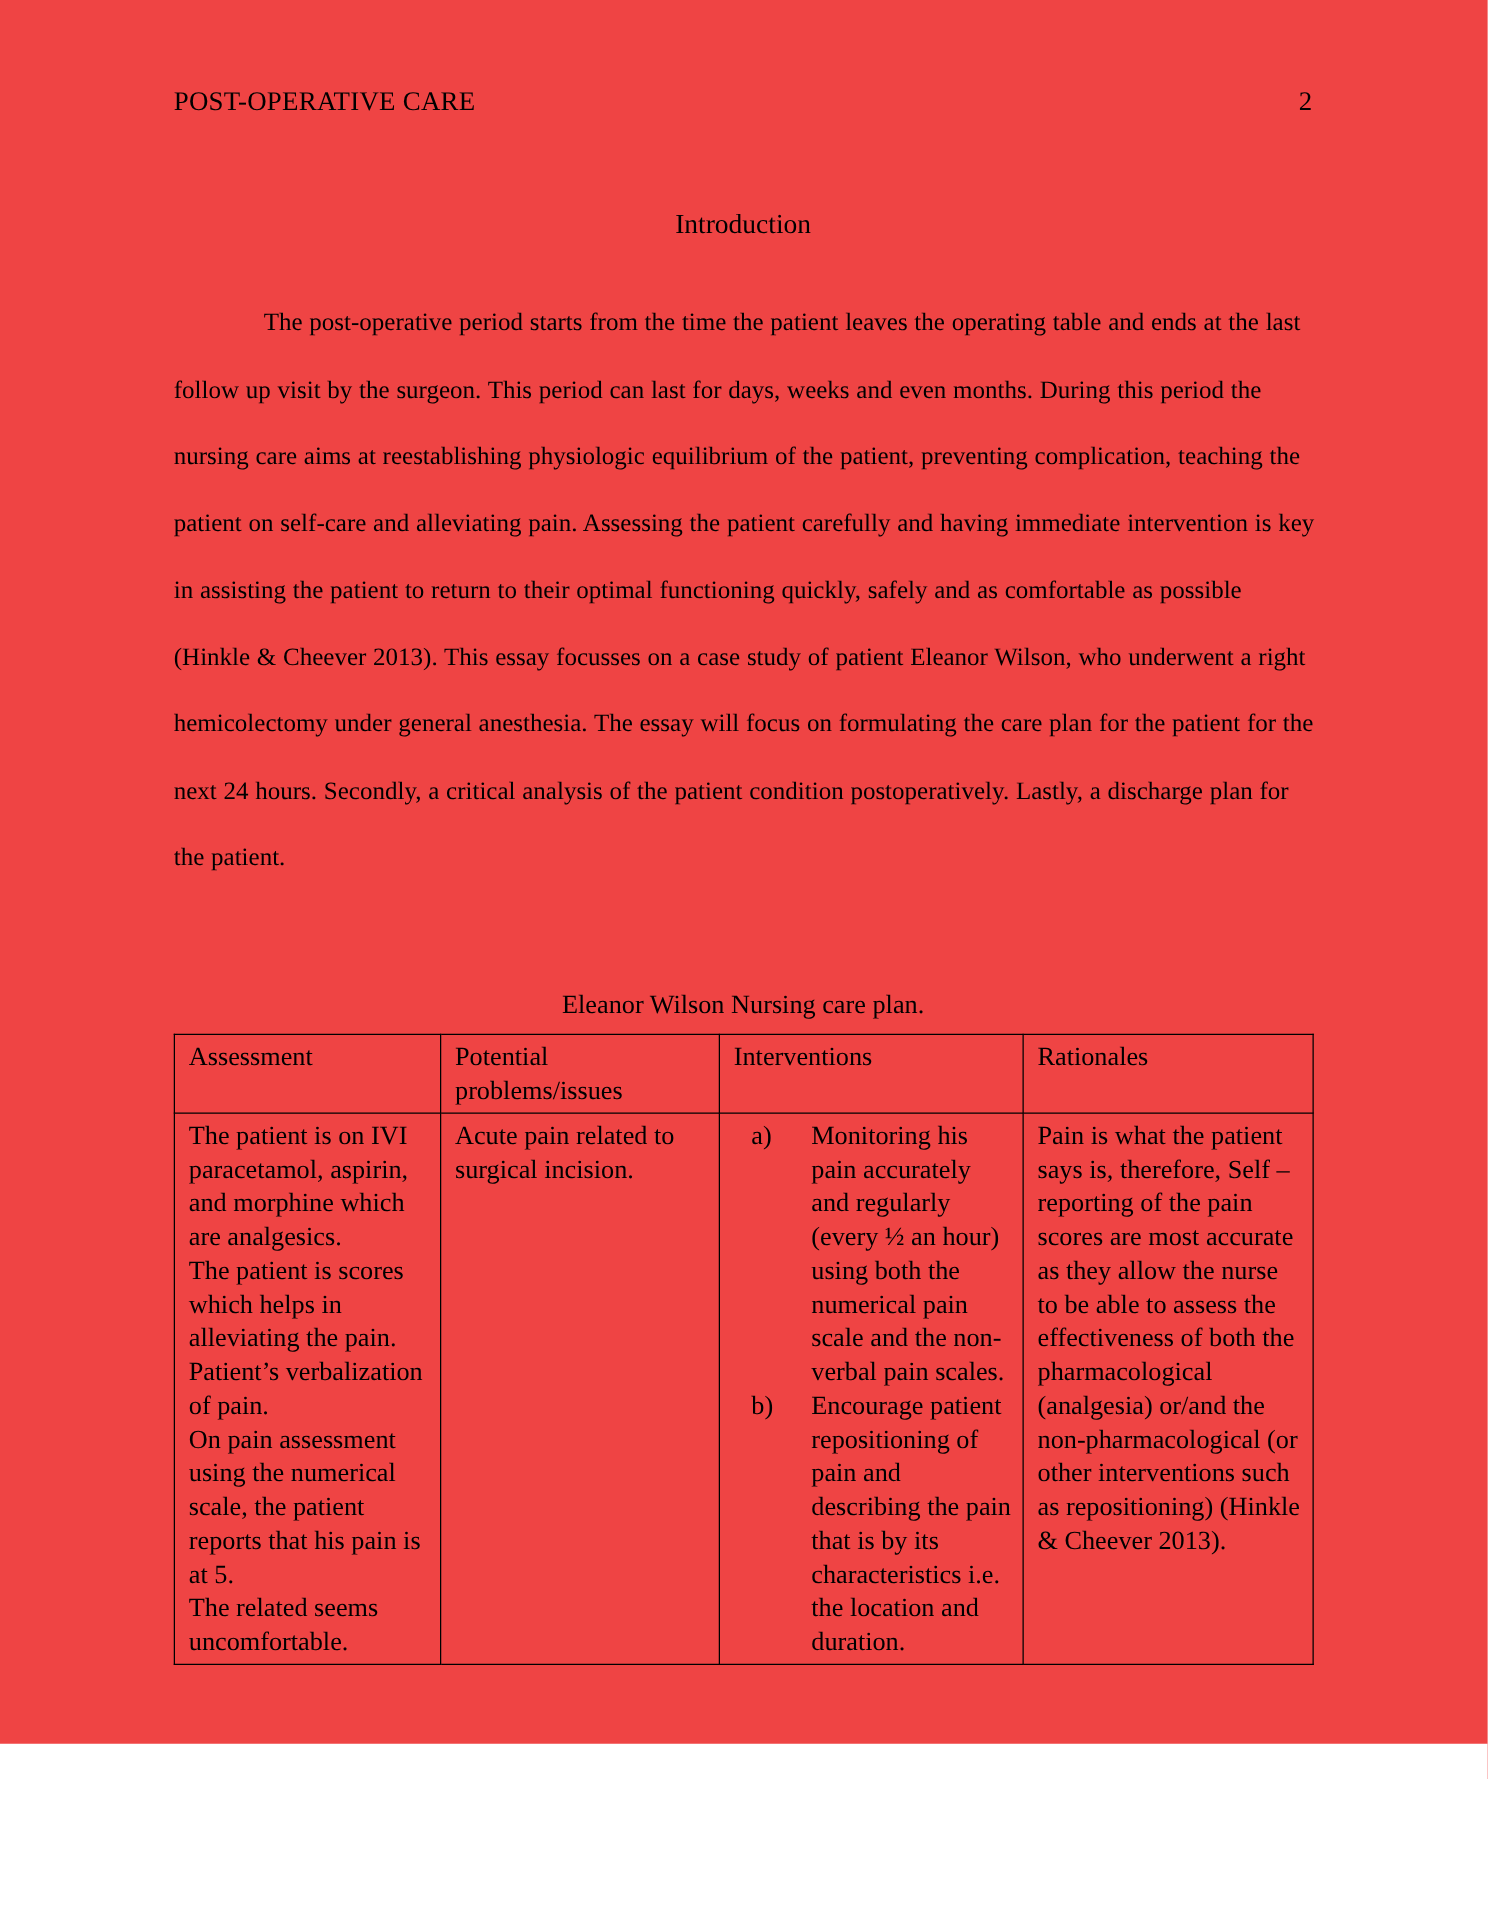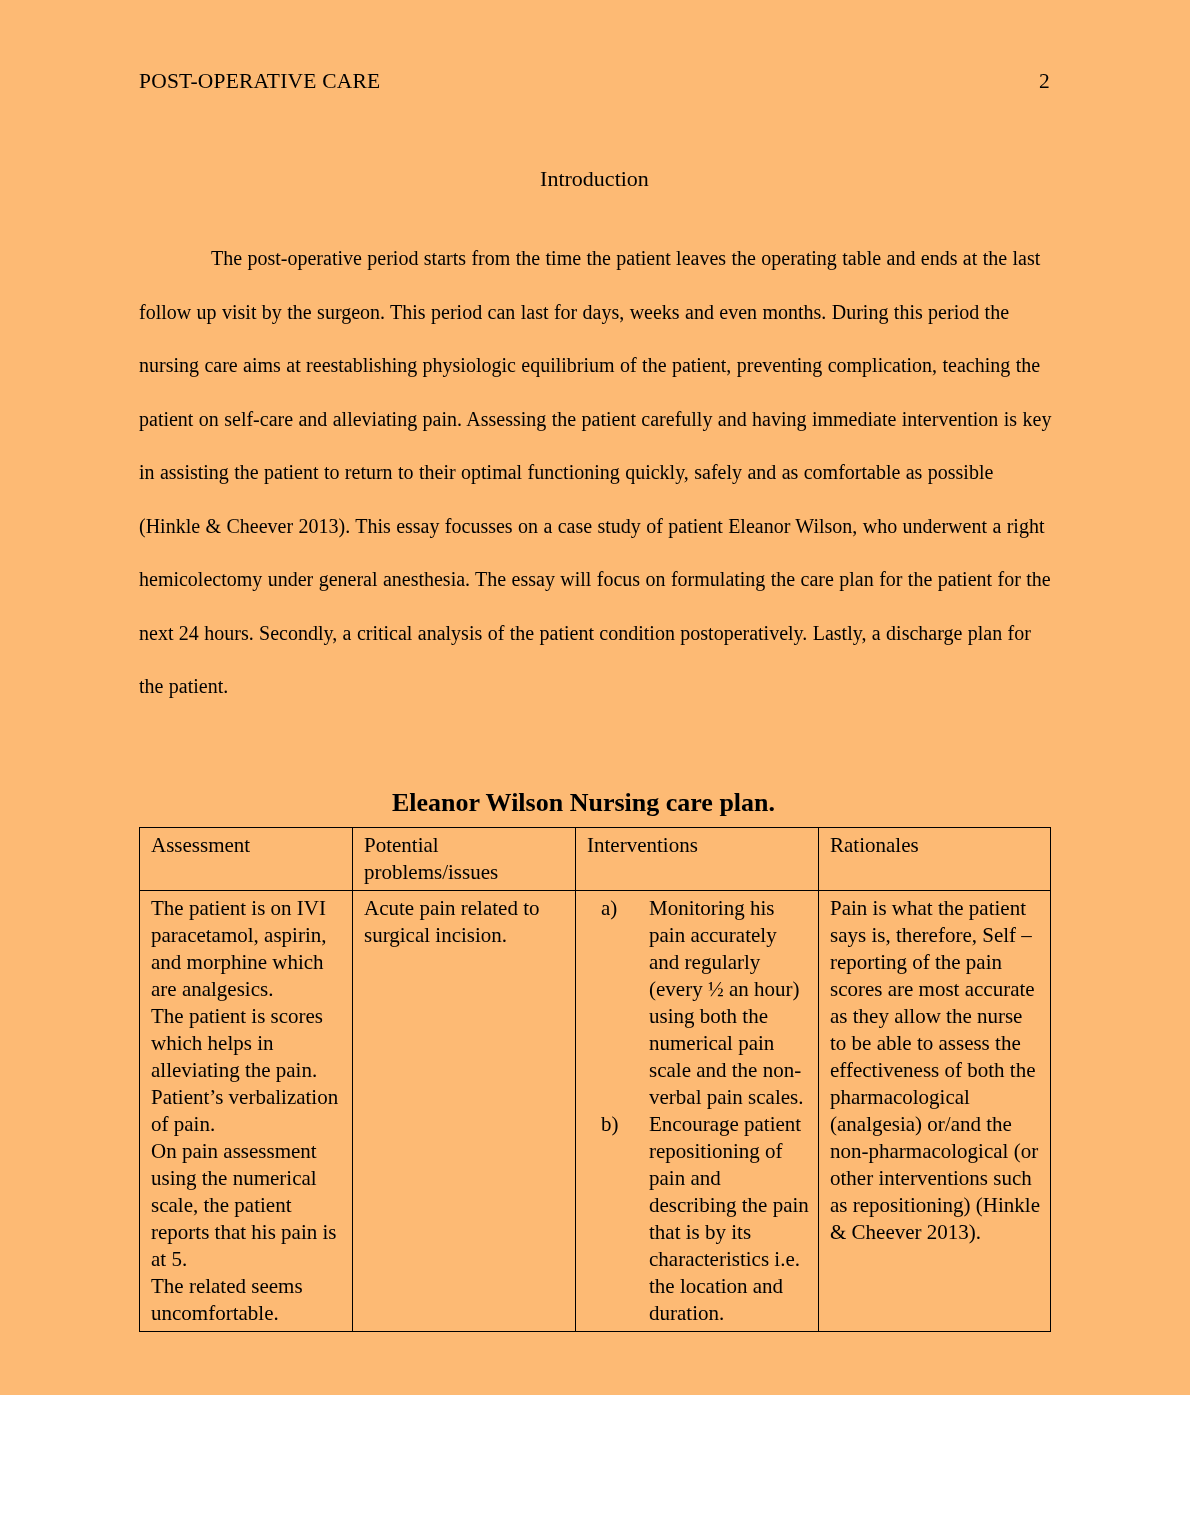--- a/index.html
+++ b/index.html
@@ -14,21 +14,21 @@
     font-family: "Liberation Serif", "DejaVu Serif", serif;
     color: #000000;
     overflow: hidden;
   }
 
   .page {
     position: absolute;
     left: 0; top: 0;
     width: 1190px;
     height: 1540px;
-    background: #fdba74;
+    background: #ef4444;
   }
 
   
   .running-head {
     position: absolute;
     left: 139px;
     top: 68px;
     width: 911px;
     display: flex;
     justify-content: space-between;
@@ -64,26 +64,26 @@
     font-size: 20px;
     line-height: 53.5px;
     text-align: left;
     text-indent: 72px;
     word-spacing: 0.4px;
   }
 
   
   .table-caption {
     position: absolute;
-    left: 128px;
+    left: 139px;
     top: 789px;
     width: 911px;
     text-align: center;
-    font-size: 26px;
-    font-weight: bold;
+    font-size: 21px;
+    font-weight: normal;
     line-height: 28px;
   }
 
   
   .care-table {
     position: absolute;
     left: 139px;
     top: 827px;
     width: 911px;
     border-collapse: collapse;

